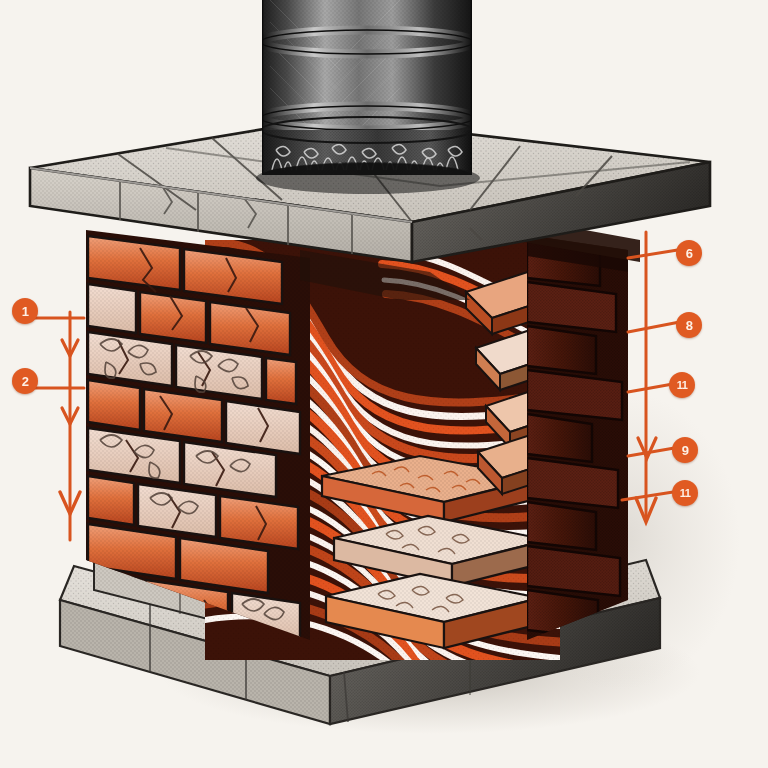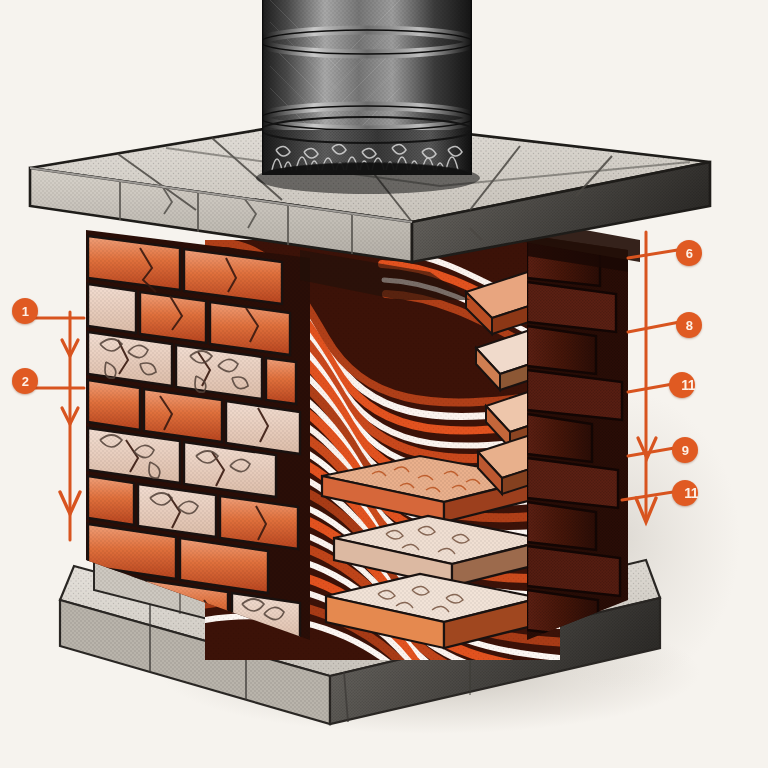--- a/index.html
+++ b/index.html
@@ -15,21 +15,21 @@
   .marker{
     position:absolute;width:26px;height:26px;border-radius:50%;
     background:#e05a22;
     box-shadow:0 1px 2px rgba(120,50,20,.35);
     display:flex;align-items:center;justify-content:center;
     color:#fdf0e6;font-size:13px;font-weight:bold;
     font-family:"Liberation Sans", sans-serif;
     letter-spacing:-.5px;
     user-select:none;
   }
-  .marker.sm{font-size:14px;justify-content:flex-end;}
+  .marker.sm{font-size:11px;}
 </style>
 </head>
 <body>
 
 <div id="stage">
 
   <svg class="layer" viewBox="0 0 768 768">
     <defs>
 
       <pattern id="stipple" width="4" height="4" patternUnits="userSpaceOnUse">

